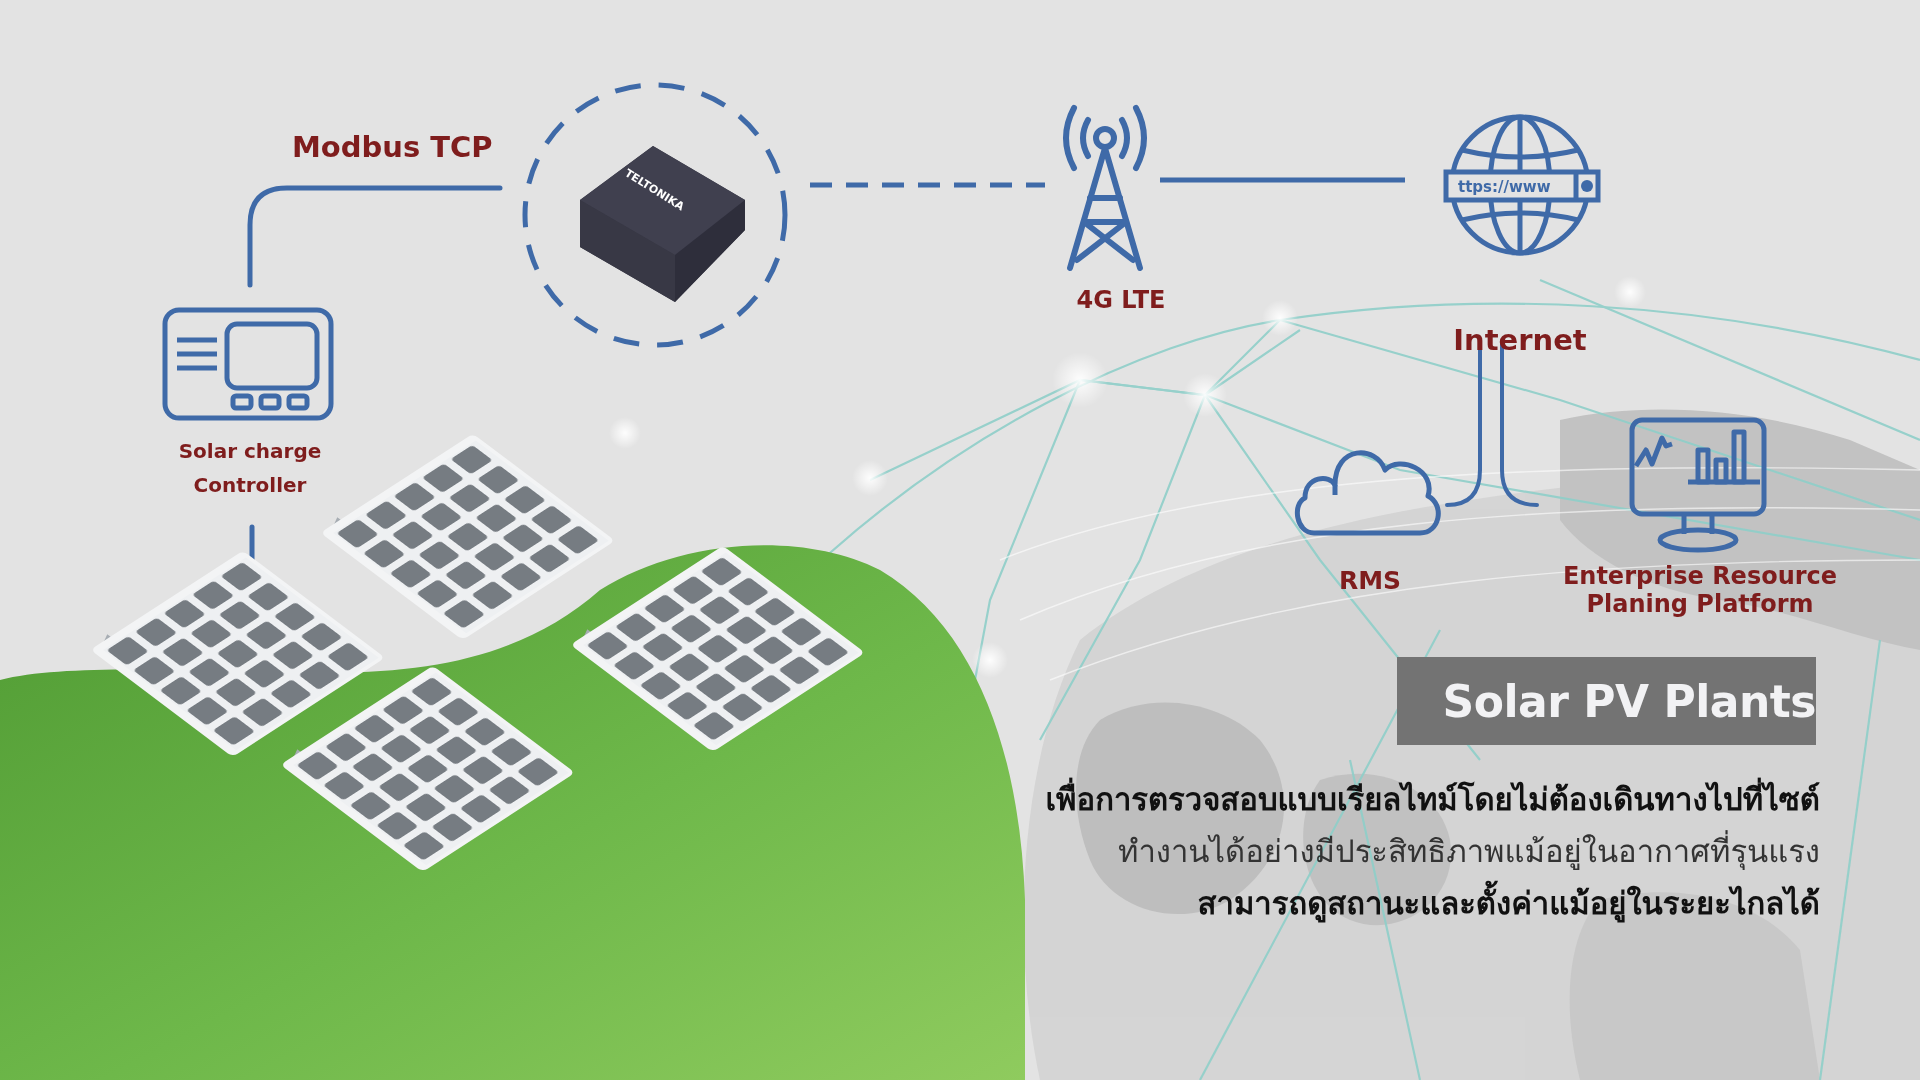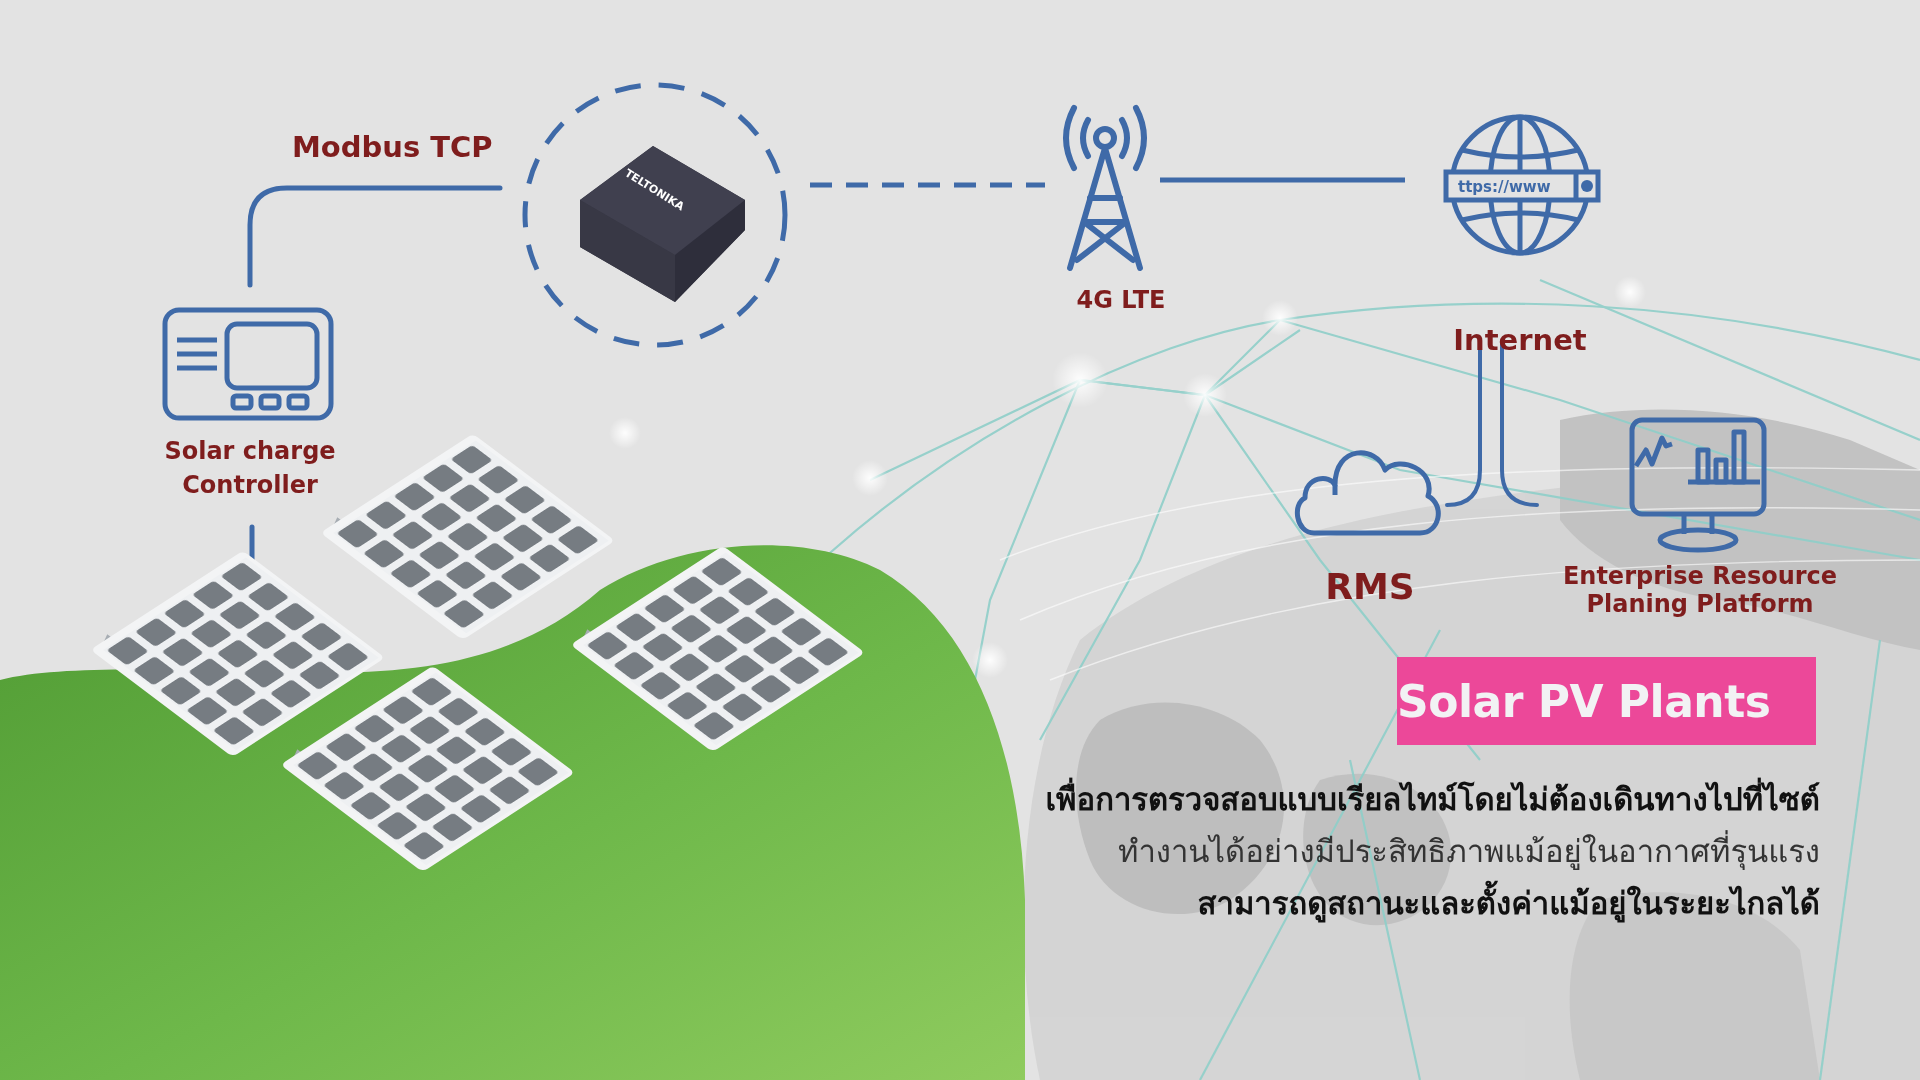--- a/index.html
+++ b/index.html
@@ -1,19 +1,19 @@
 <!DOCTYPE html>
 <html><head>
 <meta charset="utf-8">
 <style>
   html,body{margin:0;padding:0;}
   body{width:1920px;height:1080px;overflow:hidden;position:relative;background:#e3e3e3;font-family:"DejaVu Sans","Liberation Sans",sans-serif;}
   .lbl{position:absolute;color:#7f1d1d;font-family:"DejaVu Sans",sans-serif;font-weight:bold;white-space:nowrap;text-align:center;}
   svg{position:absolute;overflow:visible;}
-  .headline{position:absolute;left:1397px;top:657px;width:419px;height:88px;background:#ec4899;display:flex;align-items:center;justify-content:flex-start;color:#f2f2f4;font-family:"DejaVu Sans",sans-serif;font-weight:bold;font-size:44px;letter-spacing:-0.5px;}
+  .headline{position:absolute;left:1397px;top:657px;width:419px;height:88px;background:#737373;display:flex;align-items:center;justify-content:flex-end;color:#f2f2f4;font-family:"DejaVu Sans",sans-serif;font-weight:bold;font-size:44px;letter-spacing:-0.5px;}
   .desc{position:absolute;right:100px;top:773px;text-align:right;font-family:"DejaVu Sans",sans-serif;font-size:31px;line-height:52px;color:#2a2a2a;}
   .desc .l{display:block;white-space:nowrap;}
   .desc .b{font-weight:bold;color:#111;}
   .desc .n{font-weight:normal;color:#333;}
 </style>
 </head>
 <body>
 
 <svg width="1920" height="1080" style="left:0;top:0;">
   <defs>
@@ -97,21 +97,21 @@
     <rect x="4" y="4" width="166" height="108" rx="14"></rect>
     <rect x="66" y="18" width="90" height="64" rx="10"></rect>
     <line x1="16" y1="34" x2="56" y2="34"></line>
     <line x1="16" y1="48" x2="56" y2="48"></line>
     <line x1="16" y1="62" x2="56" y2="62"></line>
     <rect x="72" y="90" width="18" height="12" rx="3"></rect>
     <rect x="100" y="90" width="18" height="12" rx="3"></rect>
     <rect x="128" y="90" width="18" height="12" rx="3"></rect>
   </g>
 </svg>
-<div class="lbl" style="left:130px;top:434px;width:240px;font-size:24px;line-height:34px;">
+<div class="lbl" style="left:130px;top:434px;width:240px;font-size:20px;line-height:34px;">
   <div>Solar charge</div>
   <div>Controller</div>
 </div>
 
 <svg width="110" height="175" style="left:1050px;top:100px;">
   <g fill="none" stroke="#3f6aa8" stroke-width="6" stroke-linecap="round" stroke-linejoin="round">
     <circle cx="55" cy="38" r="9"></circle>
     <path d="M38,20 Q28,38 38,56"></path>
     <path d="M72,20 Q82,38 72,56"></path>
     <path d="M24,8 Q8,38 24,68"></path>
@@ -138,21 +138,21 @@
   </g>
   <text x="18" y="80" fill="#3f6aa8" font-family="DejaVu Sans, sans-serif" font-size="15" font-weight="bold">ttps://www</text>
   <circle cx="147" cy="74" r="6" fill="#3f6aa8"></circle>
 </svg>
 <div class="lbl" style="left:1440px;top:286px;width:160px;font-size:29px;margin-top:37px;">Internet</div>
 
 <svg width="160" height="100" style="left:1290px;top:440px;">
   <path d="M24,93 L130,93 C150,93 155,65 138,56 C146,30 110,15 95,30 C86,5 45,5 45,45 C40,34 15,36 15,58 C2,64 6,93 24,93 Z" fill="none" stroke="#3f6aa8" stroke-width="5" stroke-linejoin="round"></path>
   <path d="M45,45 L45,55" stroke="#3f6aa8" stroke-width="5" fill="none"></path>
 </svg>
-<div class="lbl" style="left:1310px;top:566px;width:120px;font-size:36px;">RMS</div>
+<div class="lbl" style="left:1310px;top:566px;width:120px;font-size:25px;">RMS</div>
 
 <svg width="140" height="140" style="left:1628px;top:416px;">
   <g fill="none" stroke="#3f6aa8" stroke-width="5" stroke-linejoin="round">
     <rect x="4" y="4" width="132" height="94" rx="10"></rect>
     <path d="M8,50 L18,34 L24,48 L34,22 L38,30 L44,28"></path>
     <line x1="60" y1="66" x2="132" y2="66"></line>
     <rect x="70" y="34" width="10" height="32"></rect>
     <rect x="88" y="44" width="10" height="22"></rect>
     <rect x="106" y="16" width="10" height="50"></rect>
     <line x1="56" y1="98" x2="56" y2="118"></line>

